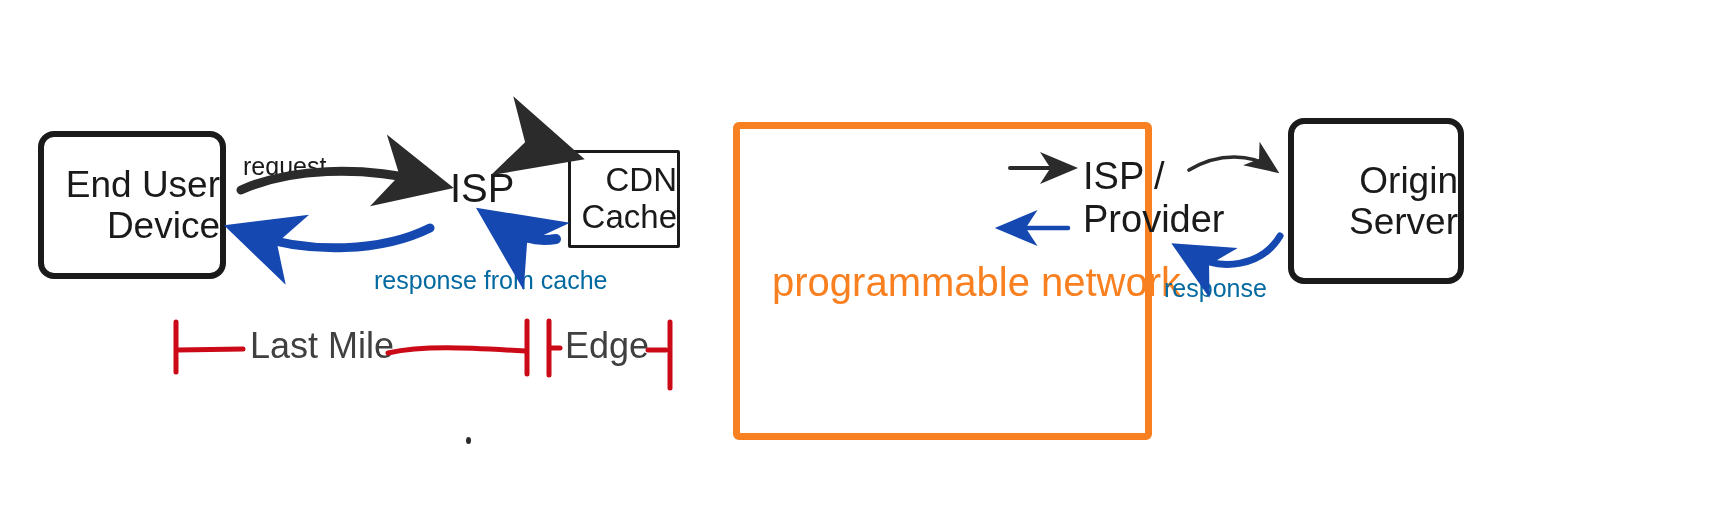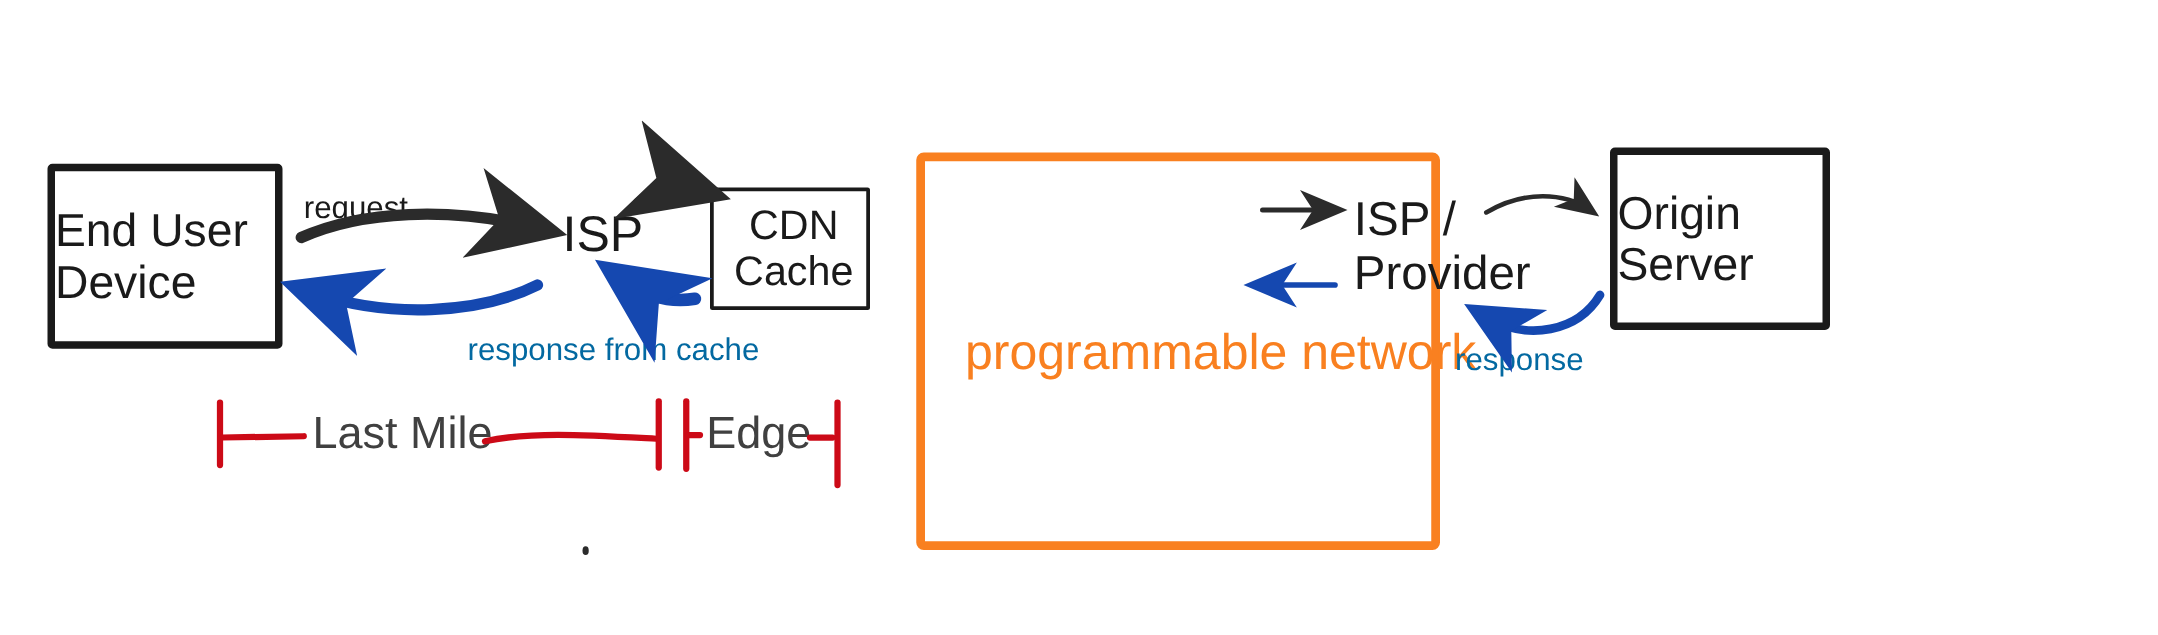--- a/index.html
+++ b/index.html
@@ -1,25 +1,25 @@
 <!DOCTYPE html>
 <html><head>
 <meta charset="utf-8">
 <style>
   html,body{margin:0;padding:0;background:#ffffff;}
   body{font-family:"Liberation Sans", sans-serif;}
   #stage{position:relative;width:1726px;height:508px;background:#ffffff;overflow:hidden;}
   .node-box{
     position:absolute;
     border:6px solid #1a1a1a;
-    border-radius:4px;
+    border-radius:16px;
     background:#ffffff;
     display:flex;
     flex-direction:column;
-    align-items:flex-start;
+    align-items:flex-end;
     justify-content:center;
     color:#1a1a1a;
     line-height:1.12;
     box-sizing:border-box;
   }
   .node-box.thin{border-width:3px;border-radius:2px;}
   .node-line{display:block;white-space:nowrap;}
   .plain-label{
     position:absolute;
     color:#1a1a1a;
@@ -65,31 +65,31 @@
 
   <div class="node-box" style="left:38px; top:131px; width:188px; height:148px; font-size:37px;">
     <span class="node-line">End User</span>
     <span class="node-line">Device</span>
   </div>
 
   <div class="plain-label" style="left:450px; top:166px; font-size:40px;">
     <span class="node-line">ISP</span>
   </div>
 
-  <div class="node-box thin" style="left:568px; top:150px; width:128px; height:98px; font-size:33px; align-items:center; padding-left:6px;">
+  <div class="node-box thin" style="left:568px; top:150px; width:112px; height:98px; font-size:33px; align-items:flex-end; padding-left:6px;">
     <span class="node-line">CDN</span>
     <span class="node-line">Cache</span>
   </div>
 
   <div class="plain-label" style="left:1083px; top:155px; font-size:38px;">
     <span class="node-line">ISP /</span>
     <span class="node-line">Provider</span>
   </div>
 
-  <div class="node-box" style="left:1288px; top:118px; width:176px; height:146px; font-size:37px;">
+  <div class="node-box" style="left:1288px; top:118px; width:176px; height:166px; font-size:37px;">
     <span class="node-line">Origin</span>
     <span class="node-line">Server</span>
   </div>
 
   <div class="plain-label" style="left:243px; top:152px; font-size:25px;">request</div>
 
   <div class="blue-caption" style="left:374px; top:268px; font-size:25px;">response from cache</div>
 
   <div class="blue-caption" style="left:1164px; top:276px; font-size:25px;">response</div>
 

